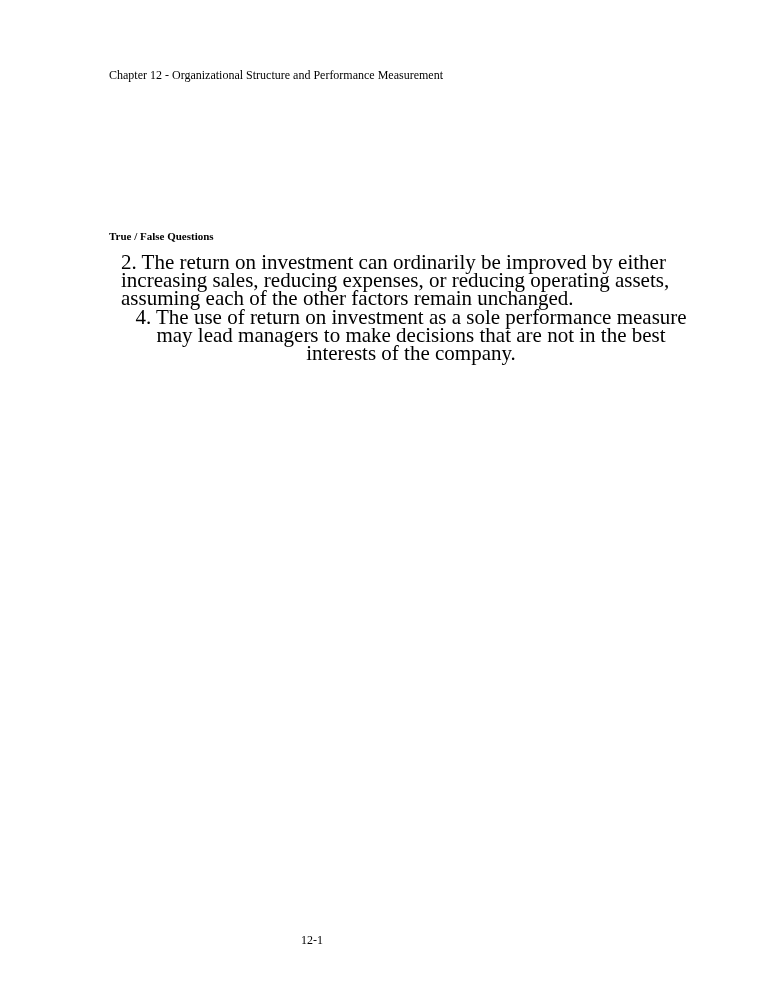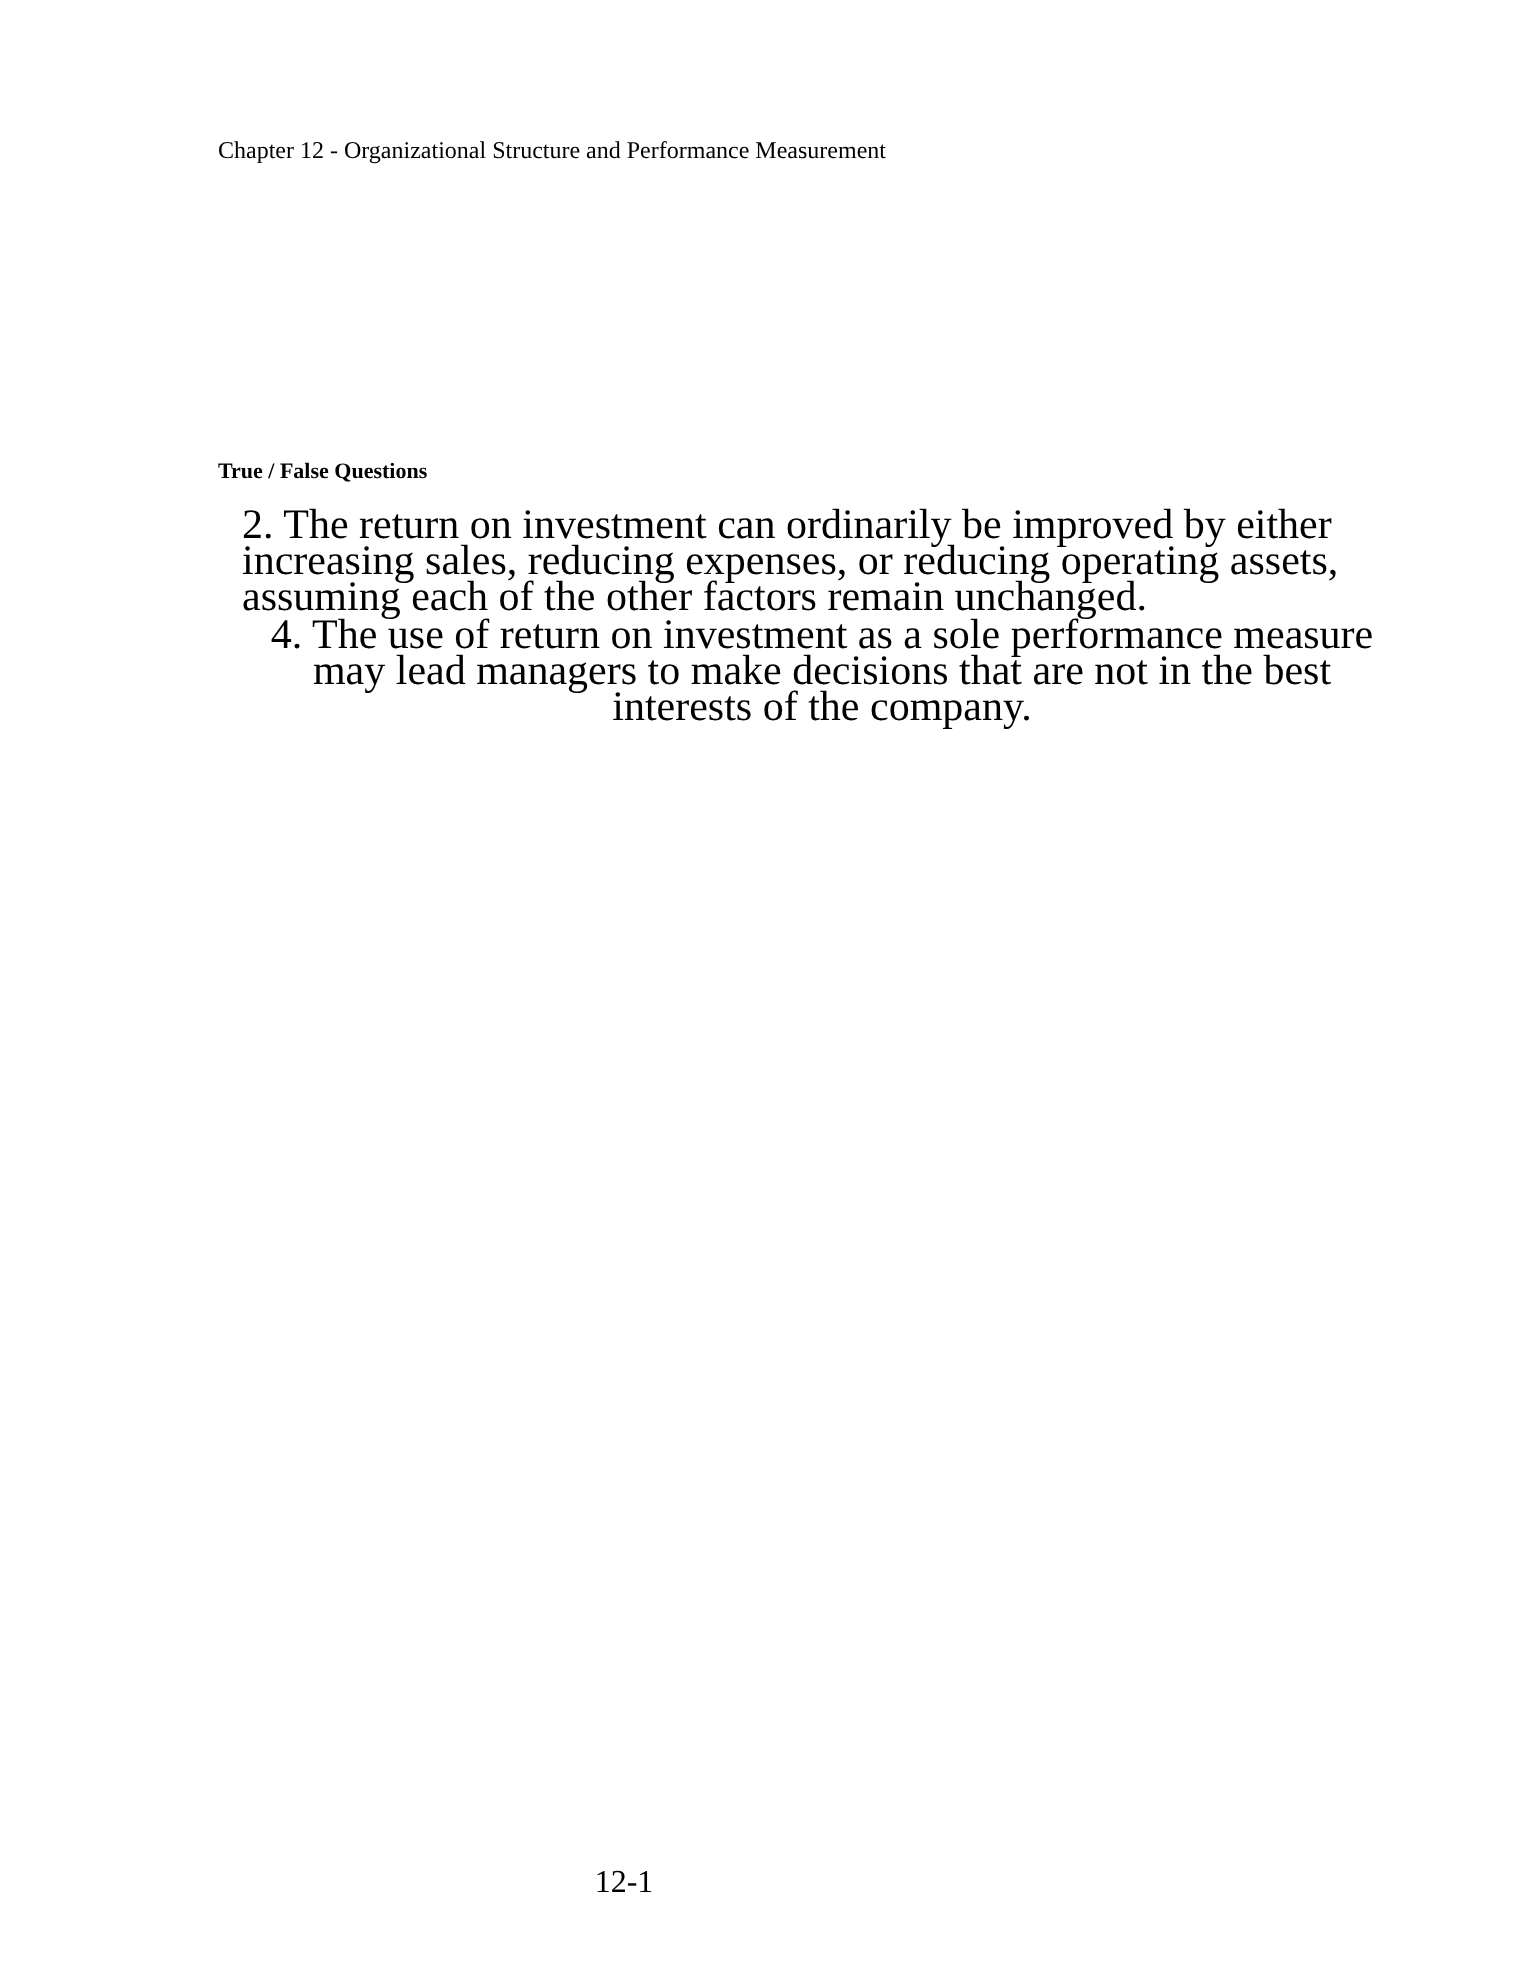--- a/index.html
+++ b/index.html
@@ -20,21 +20,21 @@
     font-weight: bold; font-size: 11px; line-height: 18px;
   }
   .question {
     position: absolute; left: 121px; width: 580px;
     font-size: 21px; line-height: 18px;
   }
   .q1 { top: 253px; }
   .q2 { top: 308px; text-align: center; }
   .page-number {
     position: absolute; left: 0; width: 624px; top: 933px;
-    text-align: center; font-size: 16px;
+    text-align: center; font-size: 12px;
   }
 </style>
 </head>
 <body>
 
 <div class="running-header">Chapter 12 - Organizational Structure and Performance Measurement</div>
 
 <div class="chapter-title">
 </div>
 

